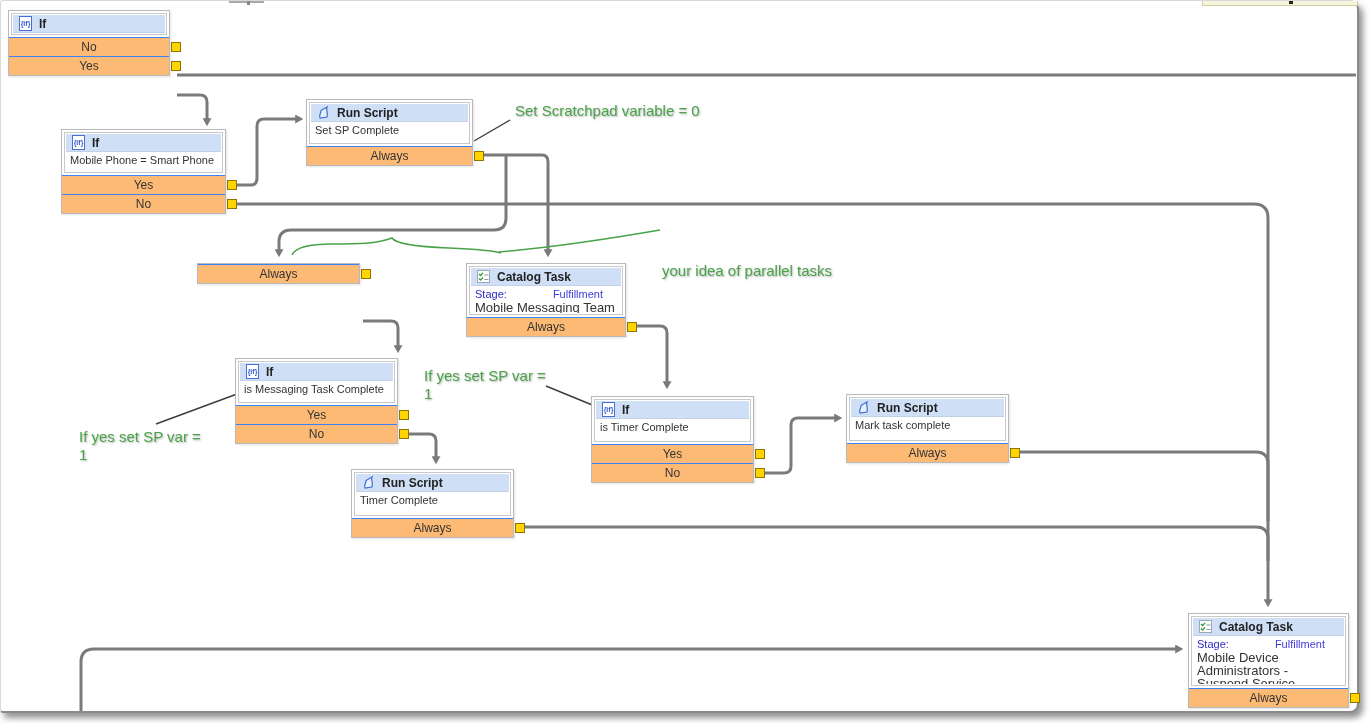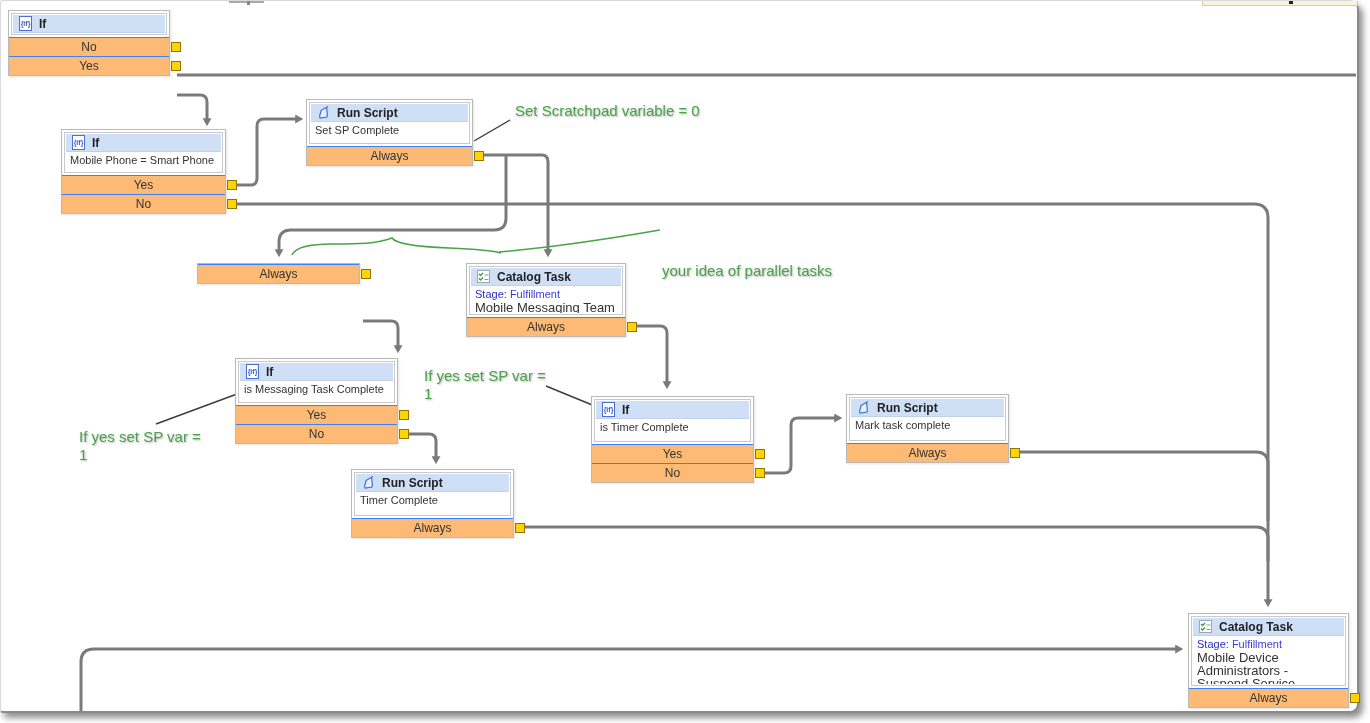--- a/index.html
+++ b/index.html
@@ -12,21 +12,21 @@
   .wf-box{position:absolute;background:#fff;border:1px solid #b9b9b9;z-index:10;
     box-shadow:1px 1px 2px rgba(200,200,200,.5);}
   .wf-top{margin:2px;border:1px solid #c9c9c9;padding:1px;background:#fff;}
   .wf-header{height:18px;background:#cfdff6;border-bottom:1px solid #c2d0ea;
     display:flex;align-items:center;gap:6px;padding:0 4px;box-sizing:border-box;}
   .wf-type{font-size:12px;font-weight:bold;color:#222;}
   .wf-icon{width:16px;height:16px;display:inline-flex;align-items:center;justify-content:center;flex:0 0 16px;}
   .wf-body{font-size:11px;color:#333;line-height:13px;padding:2px 4px;box-sizing:border-box;overflow:hidden;}
   .wf-stage{font-size:11px;line-height:13px;}
   .stage-label{color:#2b2bc4;font-weight:normal;}
-  .stage-value{color:#3c3cdc;}
+  .stage-value{color:#3c3cdc;margin-left:43px;}
   .wf-task-name{font-size:13px;color:#333;line-height:13px;}
   .wf-row{position:relative;height:19px;box-sizing:border-box;background:#fdba74;
     border-top:1px solid #3b82f6;text-align:center;font-size:12px;line-height:18px;color:#333;}
   .wf-conn{position:absolute;right:-12px;top:50%;margin-top:-5px;width:10px;height:10px;
     box-sizing:border-box;background:#ffd400;border:1px solid #8f7500;}
 
   .annotation{position:absolute;z-index:20;color:#4aa34a;font-size:15px;line-height:18px;
     text-shadow:1px 1px 2px rgba(140,140,140,.65);white-space:nowrap;}
   .annotation.center{text-align:left;white-space:normal;}
 

